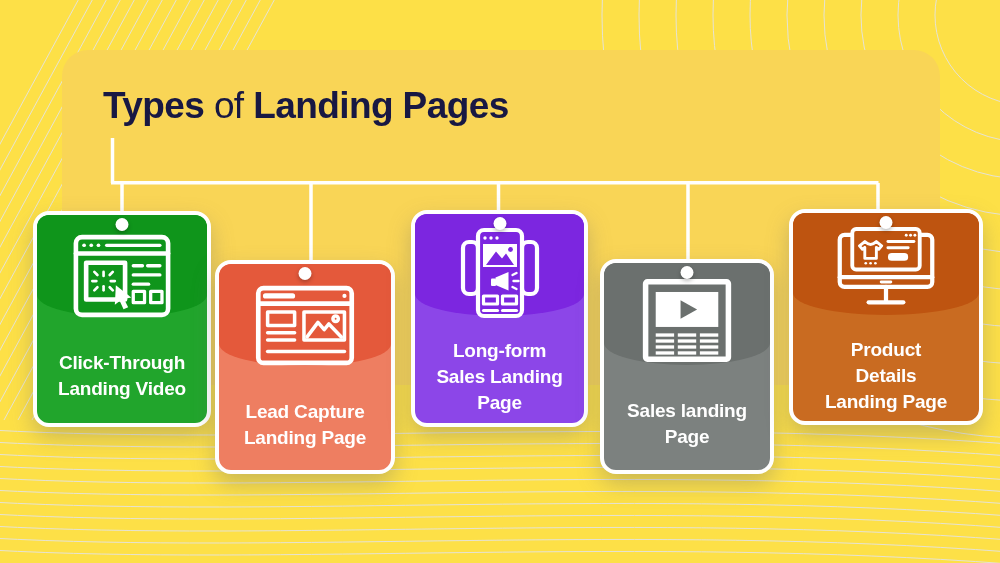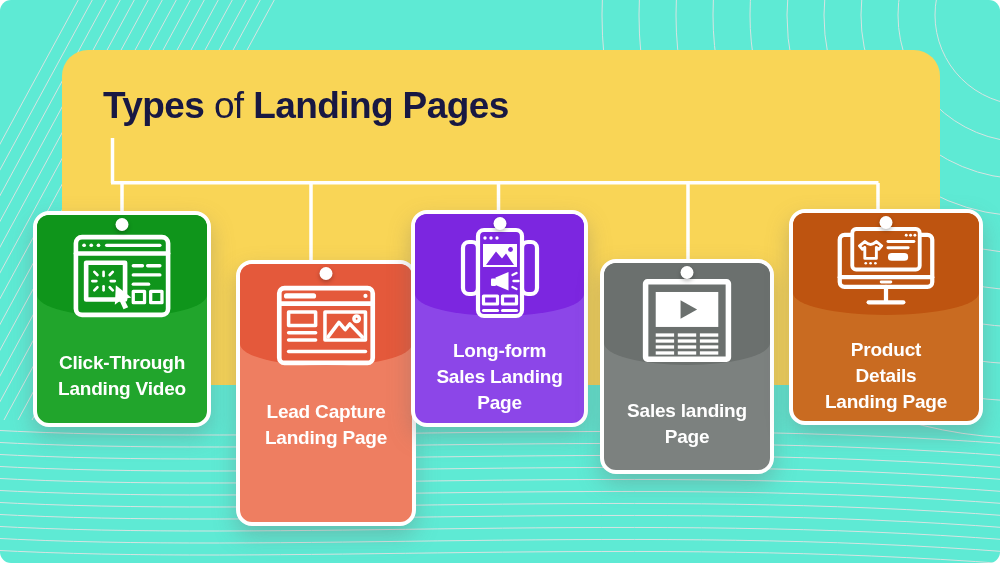--- a/index.html
+++ b/index.html
@@ -3,23 +3,22 @@
 <meta charset="utf-8">
 <style>
   * { margin: 0; padding: 0; box-sizing: border-box; }
   html, body { background: #ffffff; }
   body { font-family: "Liberation Sans", "DejaVu Sans", sans-serif; }
 
   .canvas {
     position: relative;
     width: 1000px;
     height: 563px;
-    background: #5eead4;
+    background: #fde047;
     overflow: hidden;
-    border-radius: 11px;
   }
 
   
   .bg-pattern {
     position: absolute;
     inset: 0;
     pointer-events: none;
   }
 
   
@@ -97,21 +96,21 @@
     font-size: 19px;
     line-height: 26px;
     white-space: pre-line;
     letter-spacing: -0.2px;
     z-index: 2;
   }
   .lines-2 { top: 135px; }
   .lines-3 { top: 124px; }
 
   .c1 { left: 33px;  top: 211px; width: 178px; height: 216px; }
-  .c2 { left: 236px; top: 260px; width: 180px; height: 266px; padding-left: 38px; }
+  .c2 { left: 215px; top: 260px; width: 180px; height: 214px; padding-left: 38px; }
   .c3 { left: 411px; top: 210px; width: 177px; height: 217px; }
   .c4 { left: 600px; top: 259px; width: 174px; height: 215px; }
   .c5 { left: 789px; top: 209px; width: 194px; height: 216px; }
 
   .c1 .icon-wrap { top: 19px; }
   .c2 .icon-wrap { top: 21px; }
   .c3 .icon-wrap { top: 10px; }
   .c4 .icon-wrap { top: 15px; }
   .c5 .icon-wrap { top: 12px; }
 

